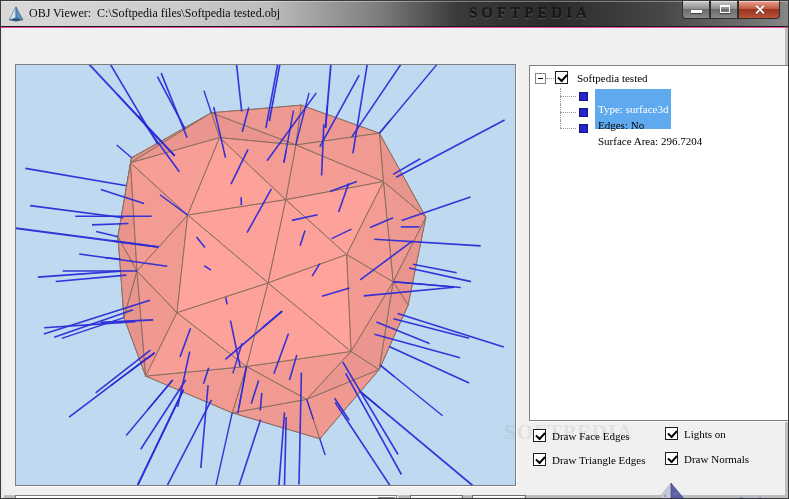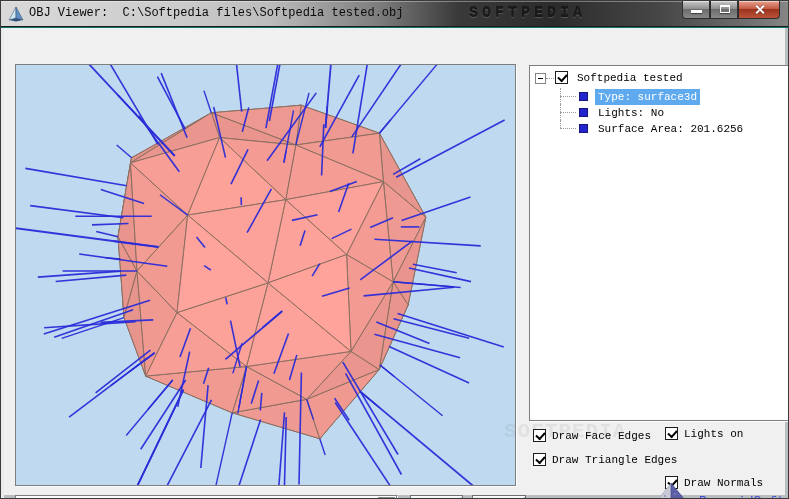--- a/index.html
+++ b/index.html
@@ -1,20 +1,20 @@
 <!DOCTYPE html>
 <html><head>
 <meta charset="utf-8">
 <style>
   html,body{margin:0;padding:0;background:#888;}
   *{box-sizing:border-box;}
   .window{
     position:relative;width:789px;height:499px;margin:0 auto;
-    font-family:Liberation Mono, monospace;
-    border:1px solid #3a3a3a;background:#0f766e;overflow:hidden;
+    font-family:Liberation Serif, serif;
+    border:1px solid #3a3a3a;background:#ec4899;overflow:hidden;
   }
   
   .titlebar{
     position:absolute;left:0;top:0;width:100%;height:26px;
     background:linear-gradient(90deg,#d9d9d9 0%,#cccccc 22%,#bdbdbd 34%,#7d7d7d 48%,#3a3a3a 58%,#2b2b2b 70%,#474747 84%,#6b6b6b 94%,#868686 100%);
     border-bottom:1px solid #1d1d1d;
     box-shadow:inset 0 1px 0 rgba(255,255,255,.35);
   }
   .title-icon{position:absolute;left:7px;top:5px;width:16px;height:16px;}
   .title-text{
@@ -71,21 +71,21 @@
   .expander::after{content:"";position:absolute;left:2px;top:4px;width:5px;height:1px;background:#000;}
   .root-stub{position:absolute;left:16px;top:8px;width:8px;border-top:1px dotted #9a9a9a;}
   .tree-cb{position:absolute;left:25px;top:1px;}
   .troot .tlabel{position:absolute;left:47px;top:2px;}
   .trow{position:relative;height:16px;}
   .conn{position:absolute;left:30px;top:0;width:18px;height:16px;}
   .conn::before{content:"";position:absolute;left:0;top:0;bottom:0;border-left:1px dotted #9a9a9a;}
   .conn.last::before{bottom:8px;}
   .conn::after{content:"";position:absolute;left:0;top:8px;width:16px;border-top:1px dotted #9a9a9a;}
   .bullet{position:absolute;left:49px;top:4px;width:9px;height:9px;background:#2424cc;border:1px solid #14147a;}
-  .trow .tlabel{position:absolute;left:65px;top:1px;padding:2px 3px;}
+  .trow .tlabel{position:absolute;left:65px;top:1px;padding:14px 3px;}
   .tlabel.sel{background:#5fa9ef;color:#ffffff;}
   
   .opt{position:absolute;display:flex;align-items:center;font-size:11px;color:#000;}
   .cb{width:13px;height:13px;background:#fff;border:1px solid #1c1c1c;position:relative;flex:0 0 auto;}
   .checked .cb::after{
     content:"";position:absolute;left:2px;top:2px;width:7px;height:4px;
     border-left:2px solid #000;border-bottom:2px solid #000;transform:rotate(-48deg);
   }
   .opt .olabel{margin-left:6px;white-space:nowrap;}
   .bg-watermark{
@@ -358,44 +358,44 @@
         <span class="tlabel">Softpedia tested</span>
       </div>
       <div class="trow">
         <span class="conn"></span>
         <span class="bullet"></span>
         <span class="tlabel sel">Type: surface3d</span>
       </div>
       <div class="trow">
         <span class="conn"></span>
         <span class="bullet"></span>
-        <span class="tlabel">Lights: No</span>
+        <span class="tlabel">Edges: No</span>
       </div>
       <div class="trow">
         <span class="conn last"></span>
         <span class="bullet"></span>
-        <span class="tlabel">Surface Area: 201.6256</span>
+        <span class="tlabel">Surface Area: 296.7204</span>
       </div>
     </div>
 
     <span class="bg-watermark">SOFTPEDIA</span>
 
     <div class="opt checked" style="left:532px;top:401px;">
       <span class="cb"></span>
       <span class="olabel">Draw Face Edges</span>
     </div>
     <div class="opt checked" style="left:532px;top:425px;">
       <span class="cb"></span>
       <span class="olabel">Draw Triangle Edges</span>
     </div>
     <div class="opt checked" style="left:664px;top:399px;justify-content:flex-end;">
       <span class="cb"></span>
       <span class="olabel">Lights on</span>
     </div>
-    <div class="opt checked" style="left:664px;top:424px;margin-top:24px;">
+    <div class="opt checked" style="left:664px;top:424px;">
       <span class="cb"></span>
       <span class="olabel">Draw Normals</span>
     </div>
 
     <div class="combo sunken">
 
       <span class="combo-arrow"></span>
     </div>
     <div class="btn btn-open">Open</div>
     <div class="btn btn-info">Info</div>

